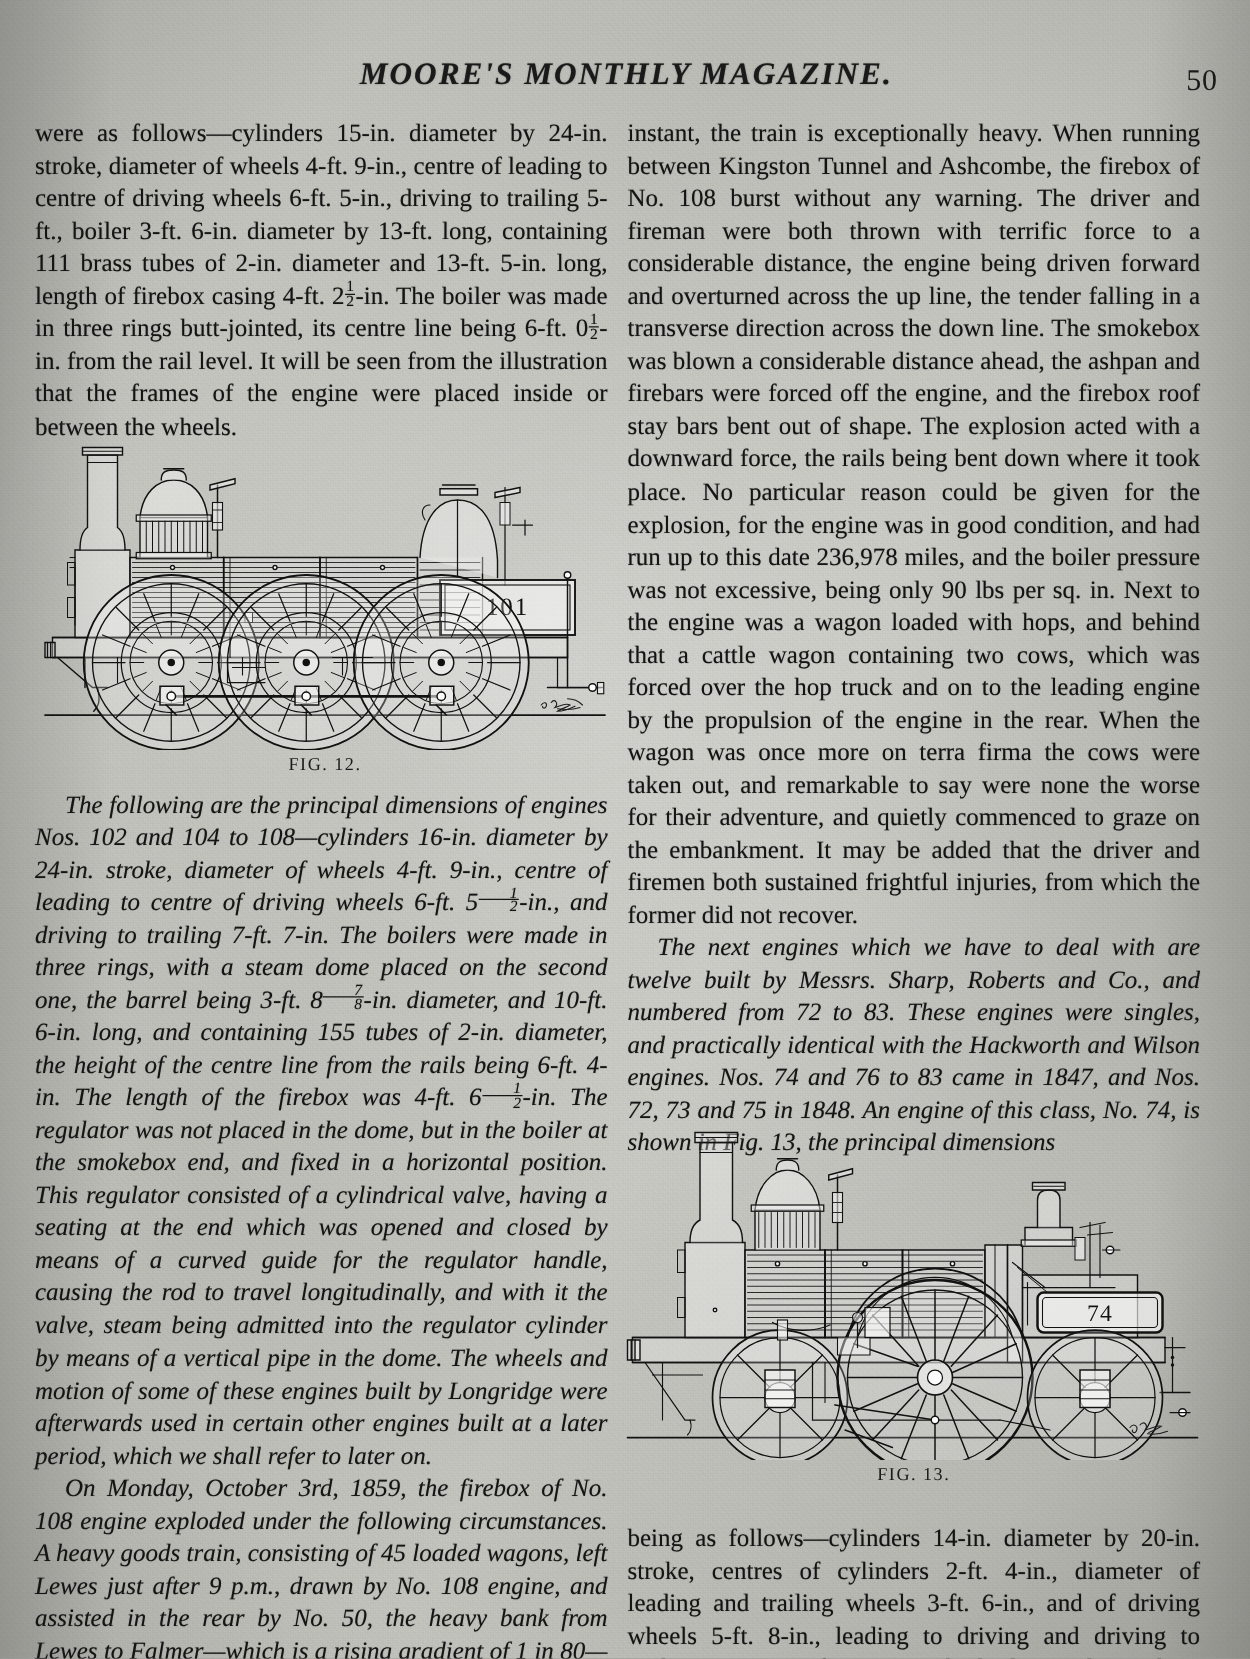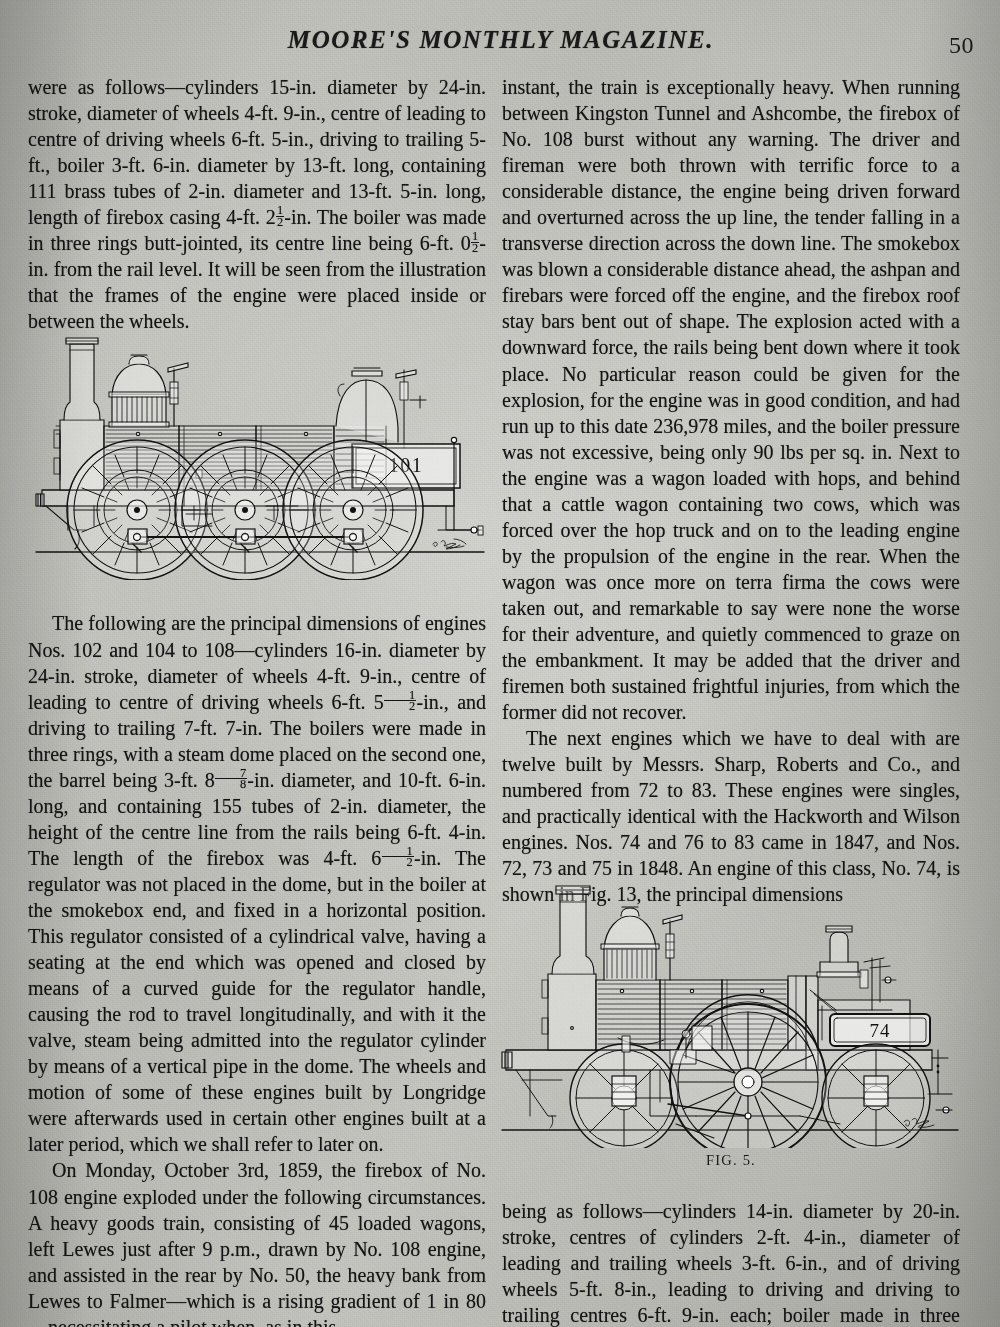--- a/index.html
+++ b/index.html
@@ -36,20 +36,21 @@
     inset: 0;
     pointer-events: none;
     background:
       radial-gradient(ellipse 95% 92% at 50% 50%, rgba(0,0,0,0) 55%, rgba(40,40,38,0.17) 88%, rgba(30,30,28,0.30) 100%),
       linear-gradient(90deg, rgba(60,60,58,0.20) 0%, rgba(0,0,0,0) 9%, rgba(0,0,0,0) 92%, rgba(60,60,58,0.16) 100%);
   }
   .content {
     position: absolute;
     inset: 0;
     z-index: 3;
+    margin-top: 20px;
   }
 
   
   .runhead {
     position: absolute;
     top: 26px;
     left: 28px;
     right: 26px;
     height: 42px;
   }
@@ -88,20 +89,21 @@
     text-shadow: 0 0 0.85px rgba(0,0,0,0.42);
   }
   .col-left { left: 28px; }
   .col-right { left: 502px; }
 
   .col p {
     margin: 0;
   }
   .col p.ind {
     text-indent: 24px;
+    font-style: italic;
   }
   .it { }
   .frac {
     display: inline-block;
     vertical-align: -0.12em;
     font-size: 0.62em;
     line-height: 0.85;
     text-align: center;
     margin: 0 0.02em;
   }
@@ -435,20 +437,23 @@
 
             <g stroke-width="0.9" stroke="#242424">
               <path d="M399 214 c 2 -3, 5 -2, 4 1 c -1 2, -3 2, -3 0"></path>
               <path d="M407 212 c 3 -4, 6 1, 3 4 c 4 -1, 8 -4, 12 -2 c -3 2, -7 3, -10 5 c 5 0, 10 -2, 14 -4"></path>
               <path d="M420 209 c 4 0, 9 2, 12 5"></path>
               <path d="M412 217 c 6 1, 12 1, 18 -1"></path>
             </g>
           </g>
         </svg>
       </div>
+      <div class="figcaption">
+        <span>FIG. 12.</span>
+      </div>
     </div>
 
     <div class="figure" id="fig13">
       <div class="engraving">
         <svg viewBox="0 0 462 268" xmlns="http://www.w3.org/2000/svg">
           <g fill="none" stroke="#181818" stroke-width="1.15" stroke-linecap="round">
 
             <line x1="2" y1="250" x2="458" y2="250" stroke-width="1.4"></line>
 
             <path d="M6 170 L6 190 L432 190 L432 170 Z" fill="#fff" fill-opacity="0.25"></path>
@@ -647,19 +652,19 @@
 
             <g stroke-width="0.9" stroke="#242424">
               <path d="M404 242 c 3 -4, 7 -1, 5 3 c -1 2, -4 1, -3 -1"></path>
               <path d="M412 240 c 3 -4, 7 0, 4 4 c 5 -1, 9 -4, 13 -3 c -3 2, -7 4, -10 5"></path>
               <path d="M418 247 c 6 1, 11 0, 16 -2"></path>
             </g>
           </g>
         </svg>
       </div>
       <div class="figcaption">
-        <span>FIG. 5.</span>
+        <span>FIG. 13.</span>
       </div>
     </div>
 
   </div>
   <div class="vignette"></div>
 </div>
 
 </body></html>

